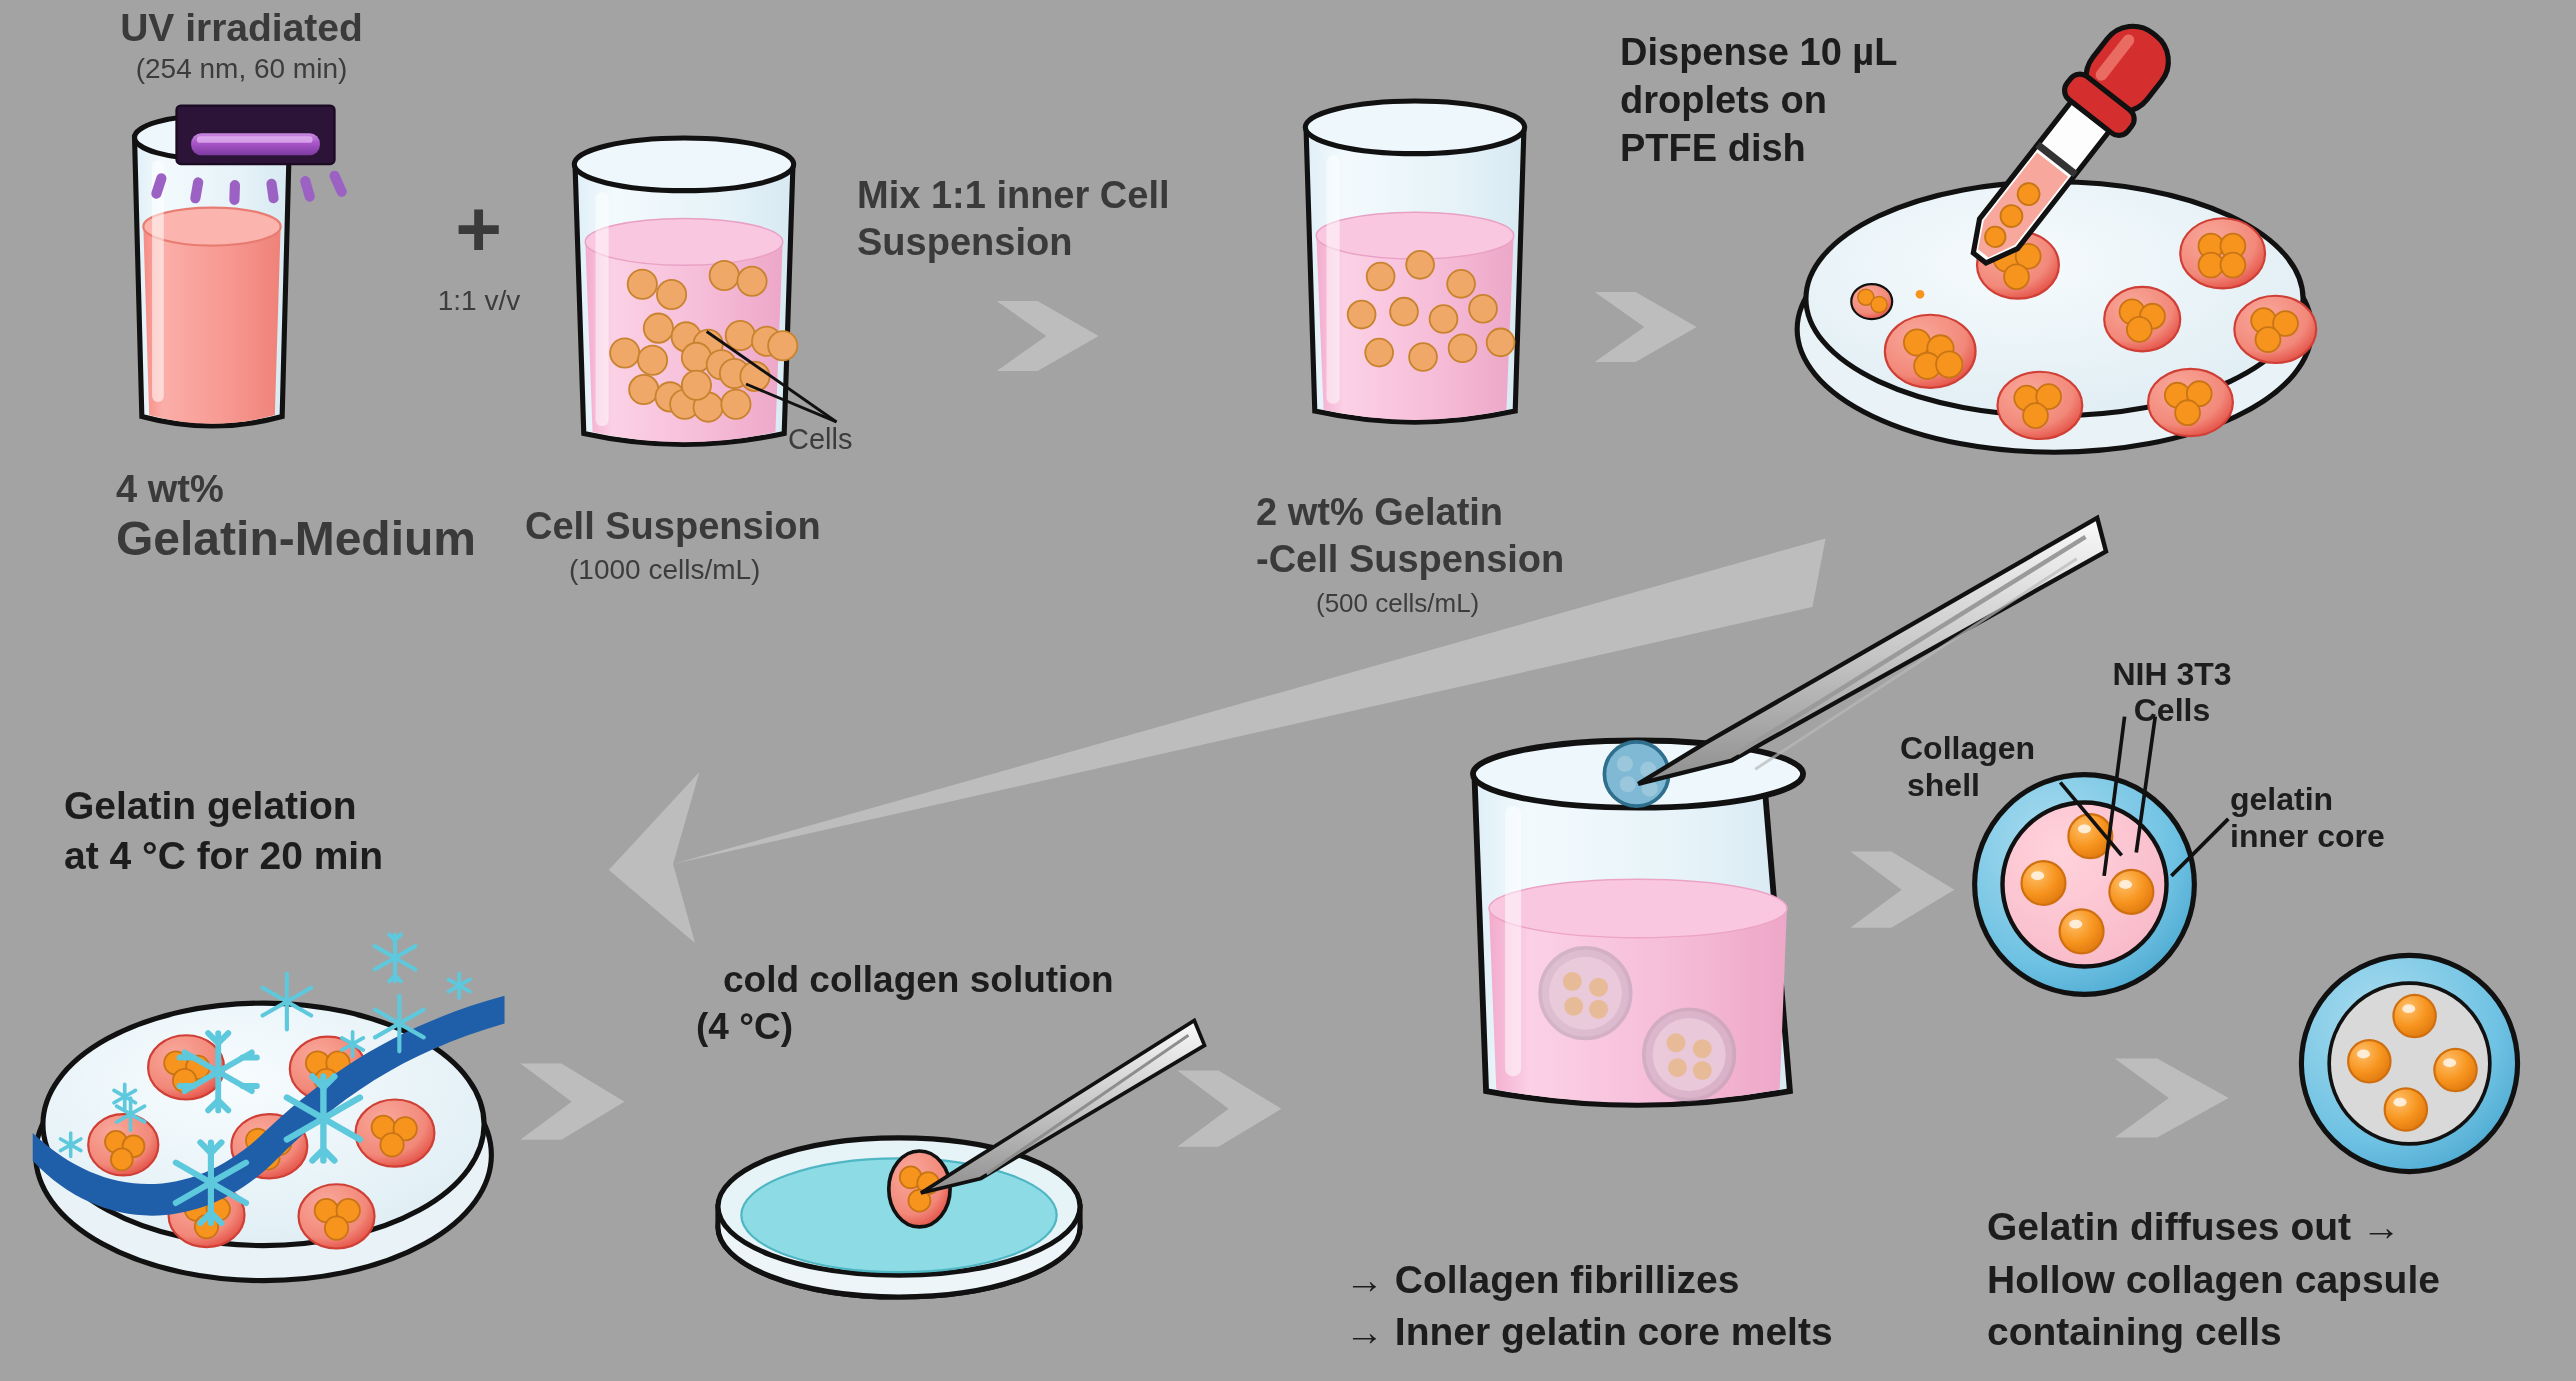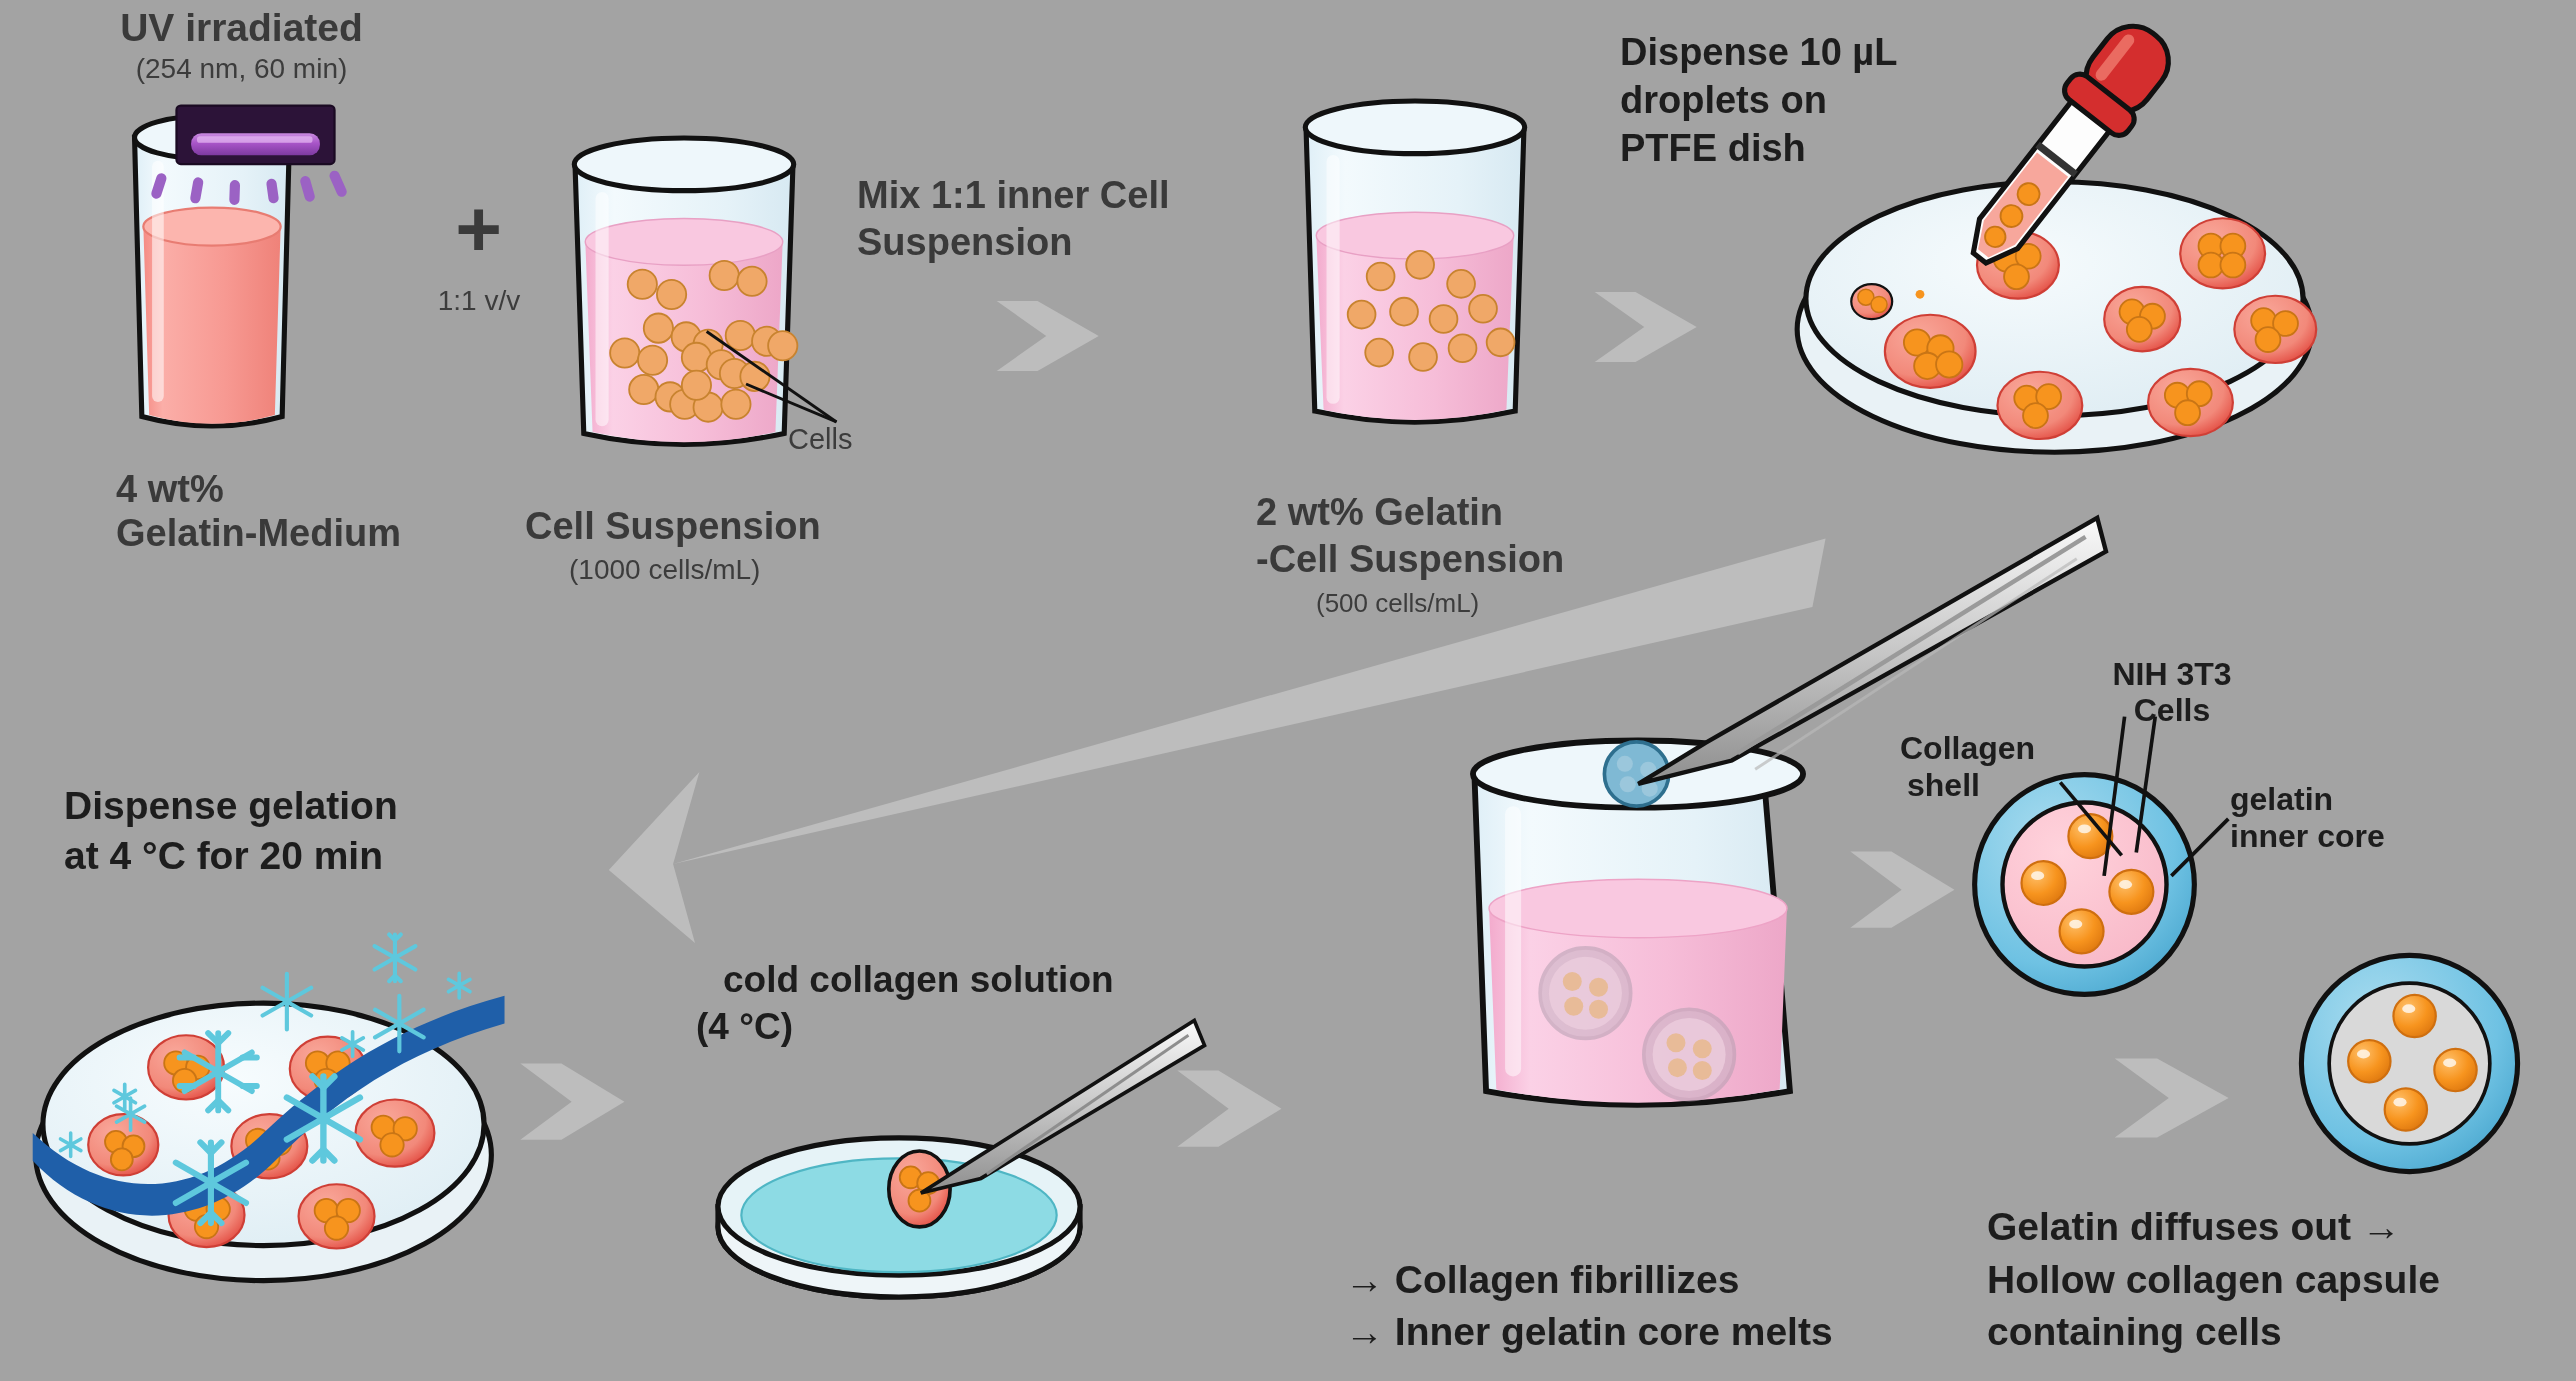--- a/index.html
+++ b/index.html
@@ -83,21 +83,21 @@
       <rect x="10" y="8" width="14" height="36" rx="7" transform="rotate(18 17 26)"></rect>
       <rect x="62" y="14" width="14" height="36" rx="7" transform="rotate(10 69 32)"></rect>
       <rect x="114" y="18" width="14" height="34" rx="7" transform="rotate(2 121 35)"></rect>
       <rect x="166" y="16" width="14" height="34" rx="7" transform="rotate(-8 173 33)"></rect>
       <rect x="214" y="12" width="14" height="36" rx="7" transform="rotate(-16 221 30)"></rect>
       <rect x="256" y="4" width="14" height="38" rx="7" transform="rotate(-24 263 23)"></rect>
     </g>
   </svg>
 
   <div class="lbl" style="left:116px;top:468px;font-size:38px;">4 wt%</div>
-  <div class="lbl" style="left:116px;top:512px;font-size:38px;">Gelatin-Medium</div>
+  <div class="lbl" style="left:116px;top:512px;font-size:48px;">Gelatin-Medium</div>
 
   <div class="lbl ctr" style="left:431px;top:197px;width:95px;font-size:80px;line-height:0.8;">+</div>
   <div class="sub ctr" style="left:417px;top:285px;width:124px;font-size:28px;">1:1 v/v</div>
 
   <svg class="abs" style="left:556px;top:132px;" width="256" height="344" viewBox="0 0 350 470">
     <defs>
       <linearGradient id="pink2G" x1="0" y1="0" x2="1" y2="0">
         <stop offset="0%" stop-color="#f3abcd"></stop>
           <stop offset="14%" stop-color="#fbd1e6"></stop>
         <stop offset="60%" stop-color="#f6bdd8"></stop>
@@ -257,21 +257,21 @@
       <circle cx="228" cy="262" r="15" fill="#f7941e" stroke="#c97515" stroke-width="2.5"></circle>
       <circle cx="228" cy="300" r="15" fill="#f7941e" stroke="#c97515" stroke-width="2.5"></circle>
       <circle cx="228" cy="336" r="14" fill="#f7941e" stroke="#c97515" stroke-width="2.5"></circle>
     </g>
   </svg>
 
   <svg class="abs" style="left:453px;top:534px;" width="1375" height="409" viewBox="0 0 1880 560">
     <path d="M1878,6 L1860,100 L300,452 L336,326 L212,460 L330,560 L300,452 Z" fill="#bdbdbd"></path>
   </svg>
 
-  <div class="lbl black" style="left:64px;top:784px;font-size:39px;">Dispense gelation</div>
+  <div class="lbl black" style="left:64px;top:784px;font-size:39px;">Gelatin gelation</div>
   <div class="lbl black" style="left:64px;top:834px;font-size:39px;">at 4 °C for 20 min</div>
 
   <svg class="abs" style="left:22px;top:914px;" width="483" height="409" viewBox="0 0 660 560">
     <defs>
       <radialGradient id="coldG" cx="0.42" cy="0.32" r="0.82">
         <stop offset="0%" stop-color="#f7fcfe"></stop>
           <stop offset="100%" stop-color="#dcecf3"></stop>
       </radialGradient>
     </defs>
     <ellipse cx="330" cy="330" rx="312" ry="172" fill="#e9f2f6" stroke="#111" stroke-width="7"></ellipse>

